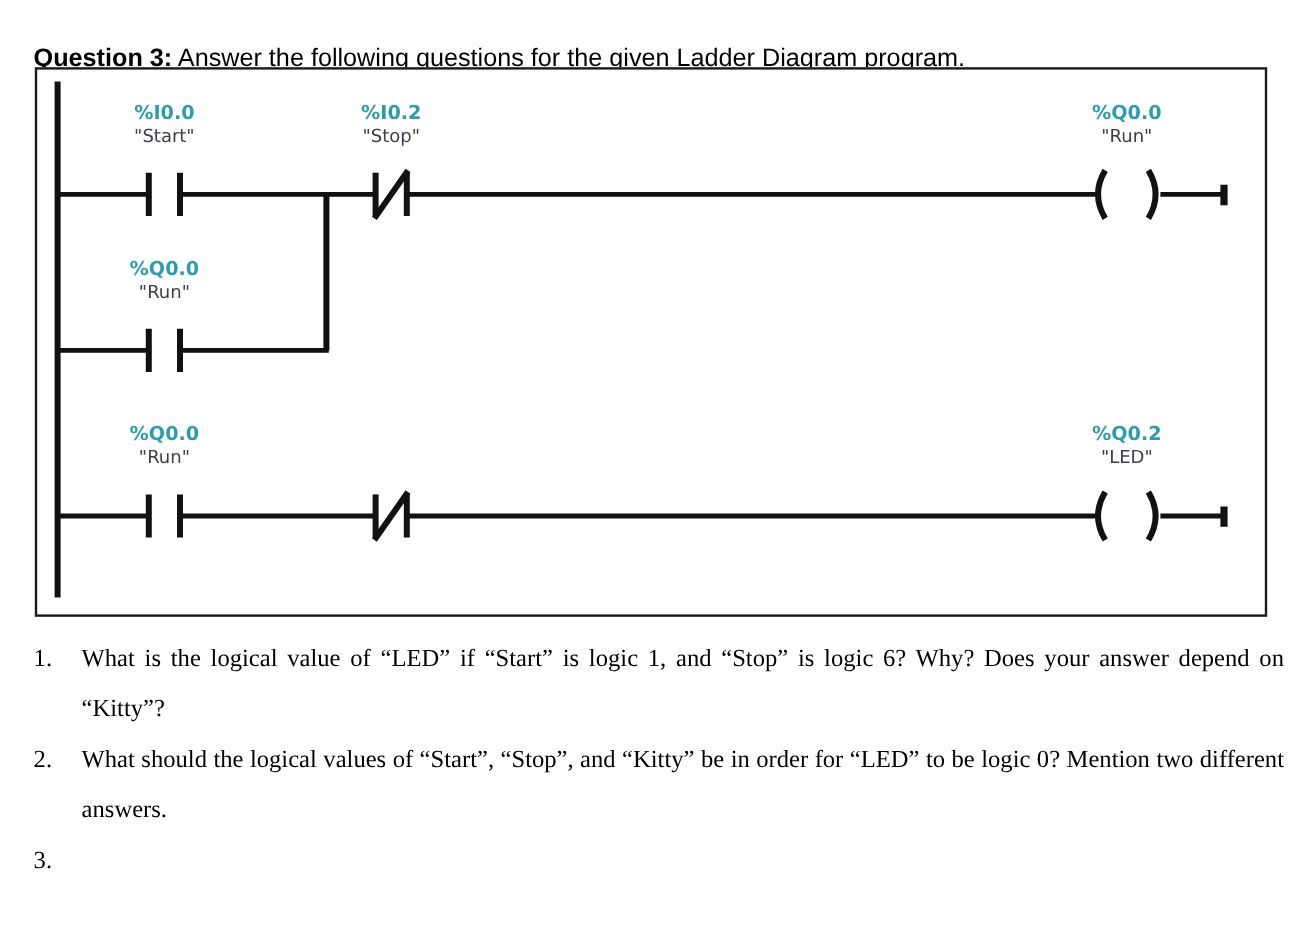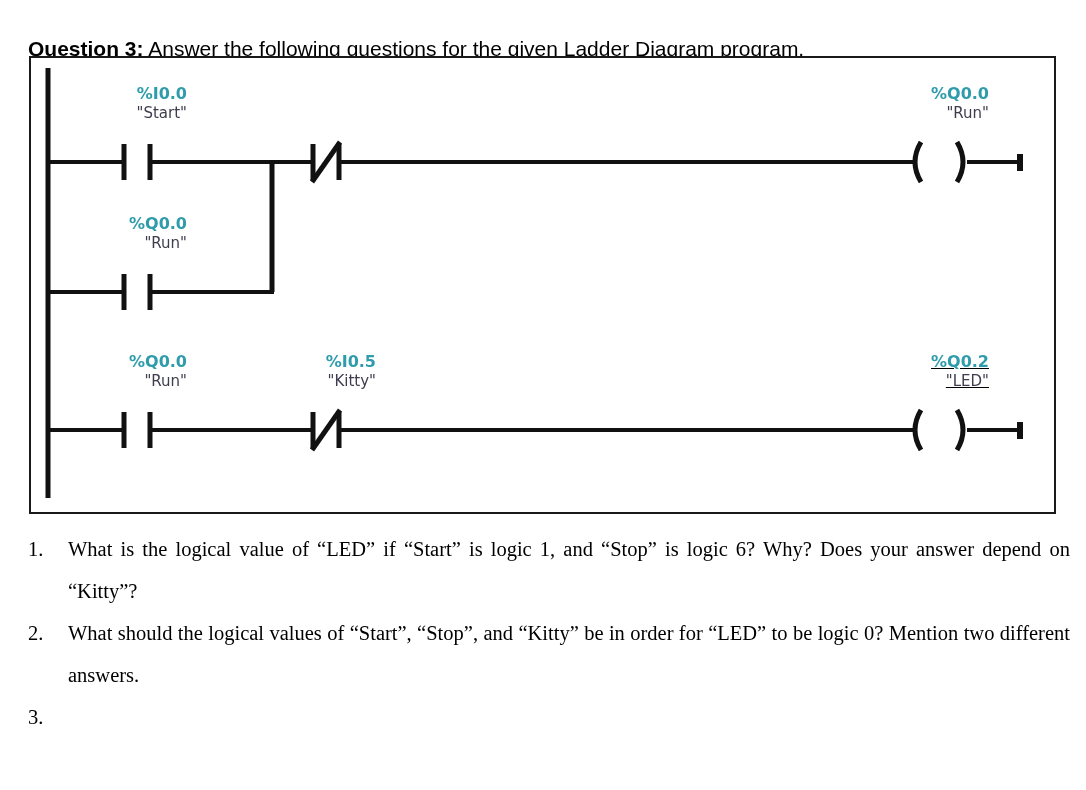--- a/index.html
+++ b/index.html
@@ -48,21 +48,21 @@
     left: 0;
     top: 0;
     width: 1027px;
     height: 458px;
     display: block;
   }
 
   
   .tag-block {
     position: absolute;
-    text-align: right;
+    text-align: center;
     font-family: "DejaVu Sans", sans-serif;
     line-height: 1.0;
     white-space: nowrap;
   }
   .tag-addr {
     font-size: 16px;
     font-weight: bold;
     color: #2f9cab;
     letter-spacing: 0px;
   }
@@ -154,42 +154,42 @@
     <path d="M 926 352 Q 938 372 926 392" fill="none" stroke="#111111" stroke-width="5"></path>
     <line x1="936" y1="372" x2="990" y2="372" stroke="#111111" stroke-width="4"></line>
     <line x1="989" y1="364" x2="989" y2="381" stroke="#111111" stroke-width="6"></line>
   </svg>
 
   <div class="tag-block" style="left:56px; top:28px; width:100px;">
     <div class="tag-addr">%I0.0</div>
     <div class="tag-name">"Start"</div>
   </div>
 
+  <div class="tag-block" style="left:245px; top:28px; width:100px;">
+    <div class="tag-addr">%I0.2</div>
+    <div class="tag-name">"Stop"</div>
+  </div>
 
   <div class="tag-block" style="left:858px; top:28px; width:100px;">
     <div class="tag-addr">%Q0.0</div>
     <div class="tag-name">"Run"</div>
   </div>
 
   <div class="tag-block" style="left:56px; top:158px; width:100px;">
     <div class="tag-addr">%Q0.0</div>
     <div class="tag-name">"Run"</div>
   </div>
 
   <div class="tag-block" style="left:56px; top:296px; width:100px;">
     <div class="tag-addr">%Q0.0</div>
     <div class="tag-name">"Run"</div>
   </div>
 
-  <div class="tag-block" style="left:245px; top:296px; width:100px;">
-    <div class="tag-addr">%I0.5</div>
-    <div class="tag-name">"Kitty"</div>
-  </div>
-
-  <div class="tag-block" style="left:858px; top:296px; width:100px;text-decoration:underline;">
+
+  <div class="tag-block" style="left:858px; top:296px; width:100px;">
     <div class="tag-addr">%Q0.2</div>
     <div class="tag-name">"LED"</div>
   </div>
 
 </div>
 
 <div class="questions">
 
   <div class="q-item">
     <span class="q-num">1.</span>

